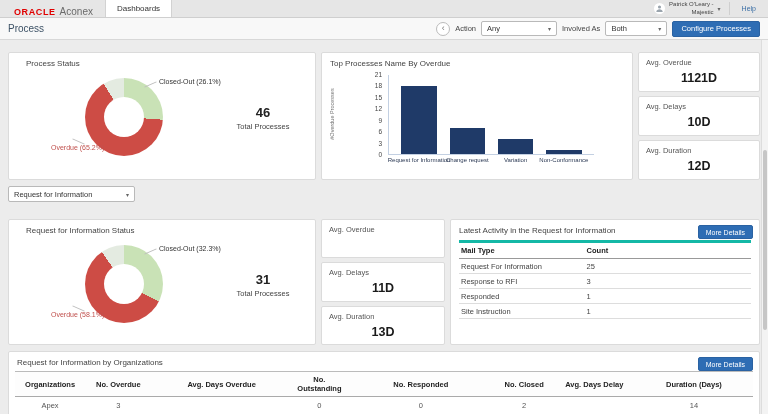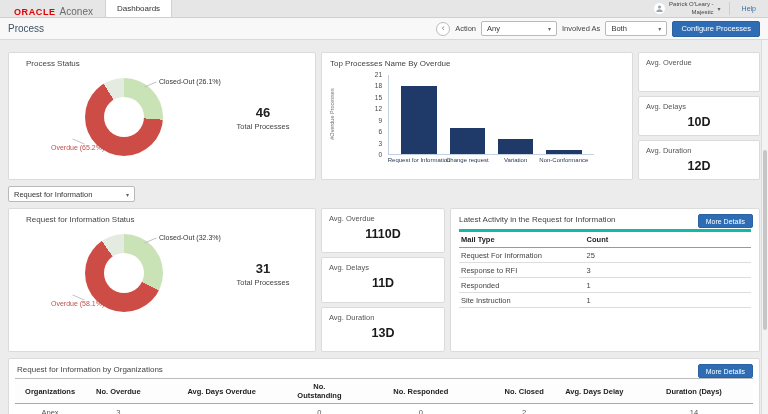--- a/index.html
+++ b/index.html
@@ -34,21 +34,21 @@
   
   .content { padding:6px 8px 0 8px; }
   .ctxrow { display:flex; justify-content:space-between; }
   .proj { font-size:9px; font-weight:bold; color:#333; }
   .sub { font-size:8px; color:#555; margin-top:6px; }
   .refresh { font-size:7px; color:#888; margin-top:6px; display:flex; gap:4px; align-items:center; }
   .ricon { color:#5b82ad; font-size:9px; cursor:pointer; }
 
   .row { display:flex; gap:5px; }
   .row1 { margin-top:6px; height:128px; }
-  .row2 { margin-top:6px; height:144px; }
+  .row2 { margin-top:17px; height:126px; }
   .card { background:#fff; border:1px solid #dbdbdb; border-radius:2px; position:relative; }
   .ctitle { font-size:8px; color:#444; padding:6px 8px 0 8px; }
 
   
   .c-donut { width:308px;padding-left:9px; }
   .donut { position:absolute; left:76px; top:25px; width:78px; height:78px; border-radius:50%; }
   .hole { position:absolute; left:50%; top:50%; width:40px; height:40px; margin:-20px 0 0 -20px; border-radius:50%; background:#fff; }
   .dlabel { position:absolute; font-size:7px; color:#333; white-space:nowrap; }
   .dlabel.closed { left:150px; top:25px; }
   .dlabel.overdue { left:42px; top:91px; color:#c0504d; }
@@ -191,20 +191,21 @@
               <div class="bar" style="height: 4.7619%;"></div>
               <div class="bar-cat">Non-Conformance</div>
             </div>
           </div>
       </div>
     </div>
 
     <div class="kpi-stack">
         <div class="card kpi">
           <div class="kpi-l">Avg. Overdue</div>
+          <div class="kpi-v">1121D</div>
         </div>
         <div class="card kpi">
           <div class="kpi-l">Avg. Delays</div>
           <div class="kpi-v">10D</div>
         </div>
         <div class="card kpi">
           <div class="kpi-l">Avg. Duration</div>
           <div class="kpi-v">12D</div>
         </div>
       </div>
@@ -229,21 +230,20 @@
       <div class="dlabel overdue">Overdue (58.1%)</div>
       <div class="total">
         <div class="tv">31</div>
         <div class="tl">Total Processes</div>
       </div>
     </div>
 
     <div class="kpi-stack narrow">
         <div class="card kpi">
           <div class="kpi-l">Avg. Overdue</div>
-          <div class="kpi-v">1110D</div>
         </div>
         <div class="card kpi">
           <div class="kpi-l">Avg. Delays</div>
           <div class="kpi-v">11D</div>
         </div>
         <div class="card kpi">
           <div class="kpi-l">Avg. Duration</div>
           <div class="kpi-v">13D</div>
         </div>
       </div>

